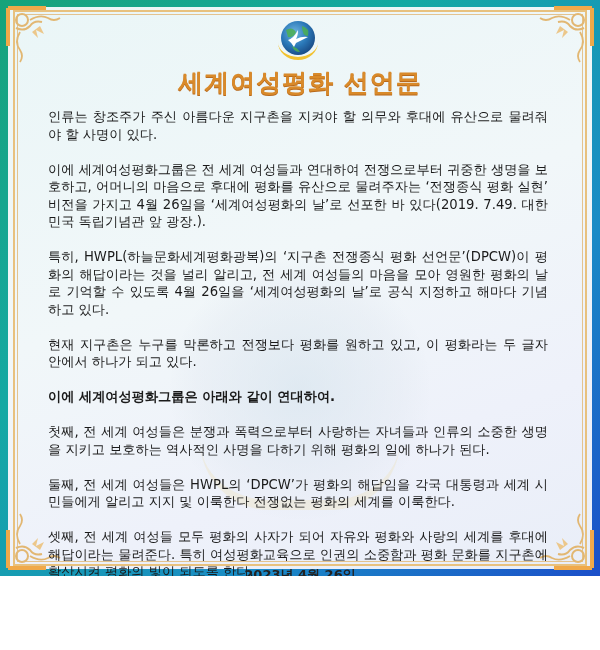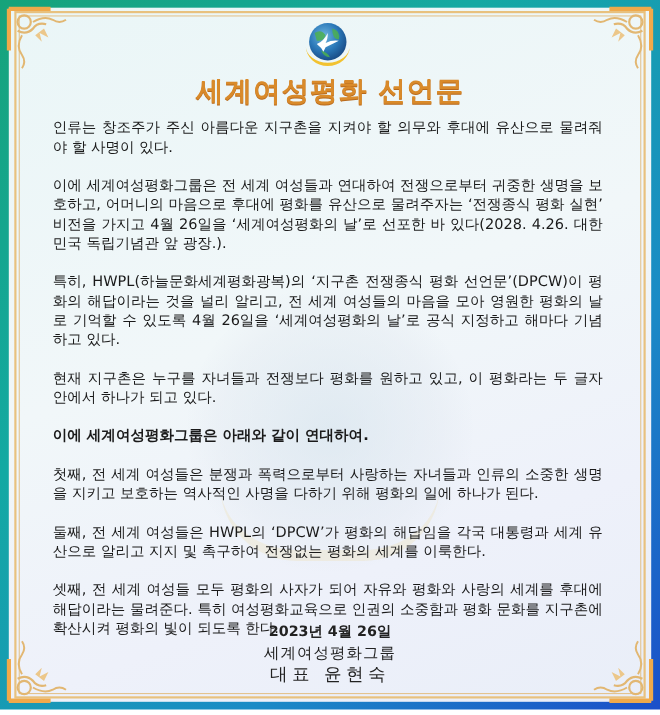--- a/index.html
+++ b/index.html
@@ -1,21 +1,21 @@
 <!DOCTYPE html>
 <html><head>
 <meta charset="utf-8">
 <style>
   html, body { margin: 0; padding: 0; }
   body {
     width: 600px; height: 650px; overflow: hidden;
     font-family: "DejaVu Sans", "Liberation Sans", sans-serif;
   }
   .frame {
-    position: relative; width: 600px; height: 645px;
+    position: relative; width: 600px; height: 576px;
     background: linear-gradient(135deg, #16a37a 0%, #14a9a3 35%, #1a8bc6 70%, #1b4fc9 100%);
     overflow: hidden;
   }
   .paper {
     position: absolute; left: 8px; top: 7px; right: 8px; bottom: 7px;
     background: linear-gradient(160deg, #eaf6f7 0%, #f1f7f9 45%, #eef1fa 75%, #e9eef8 100%);
   }
   .gold-line-outer {
     position: absolute; left: 13px; top: 10px; right: 13px; bottom: 10px;
     border: 2px solid #e8c17e; pointer-events: none;
@@ -121,26 +121,26 @@
     <path d="M6 24 a20 18 0 0 0 40 0 a20 15 0 0 1 -40 0 z" fill="#f2c230"></path>
     <circle cx="26" cy="20" r="17" fill="url(#g)"></circle>
     <path d="M14 12 q6 -4 10 2 q-2 6 -8 5 z M30 8 q8 2 6 10 q-6 0 -6 -10 z M20 28 q6 2 8 6 q-6 0 -8 -6 z" fill="#4caf50" opacity="0.85"></path>
     <path d="M16 22 q6 -2 10 -10 q0 6 -2 9 q6 -3 12 -2 q-6 3 -12 6 l-2 4 q-2 -4 -6 -7 z" fill="#ffffff"></path>
   </svg>
 
   <div class="title">세계여성평화 선언문</div>
 
   <div class="body">
     <p>인류는 창조주가 주신 아름다운 지구촌을 지켜야 할 의무와 후대에 유산으로 물려줘야 할 사명이 있다.</p>
-    <p>이에 세계여성평화그룹은 전 세계 여성들과 연대하여 전쟁으로부터 귀중한 생명을 보호하고, 어머니의 마음으로 후대에 평화를 유산으로 물려주자는 ‘전쟁종식 평화 실현’ 비전을 가지고 4월 26일을 ‘세계여성평화의 날’로 선포한 바 있다(2028. 4.26. 대한민국 독립기념관 앞 광장.).</p>
+    <p>이에 세계여성평화그룹은 전 세계 여성들과 연대하여 전쟁으로부터 귀중한 생명을 보호하고, 어머니의 마음으로 후대에 평화를 유산으로 물려주자는 ‘전쟁종식 평화 실현’ 비전을 가지고 4월 26일을 ‘세계여성평화의 날’로 선포한 바 있다(2019. 7.49. 대한민국 독립기념관 앞 광장.).</p>
     <p>특히, HWPL(하늘문화세계평화광복)의 ‘지구촌 전쟁종식 평화 선언문’(DPCW)이 평화의 해답이라는 것을 널리 알리고, 전 세계 여성들의 마음을 모아 영원한 평화의 날로 기억할 수 있도록 4월 26일을 ‘세계여성평화의 날’로 공식 지정하고 해마다 기념하고 있다.</p>
-    <p>현재 지구촌은 누구를 자녀들과 전쟁보다 평화를 원하고 있고, 이 평화라는 두 글자 안에서 하나가 되고 있다.</p>
+    <p>현재 지구촌은 누구를 막론하고 전쟁보다 평화를 원하고 있고, 이 평화라는 두 글자 안에서 하나가 되고 있다.</p>
     <p class="strong">이에 세계여성평화그룹은 아래와 같이 연대하여.</p>
     <p>첫째, 전 세계 여성들은 분쟁과 폭력으로부터 사랑하는 자녀들과 인류의 소중한 생명을 지키고 보호하는 역사적인 사명을 다하기 위해 평화의 일에 하나가 된다.</p>
-    <p>둘째, 전 세계 여성들은 HWPL의 ‘DPCW’가 평화의 해답임을 각국 대통령과 세계 유산으로 알리고 지지 및 촉구하여 전쟁없는 평화의 세계를 이룩한다.</p>
+    <p>둘째, 전 세계 여성들은 HWPL의 ‘DPCW’가 평화의 해답임을 각국 대통령과 세계 시민들에게 알리고 지지 및 이룩한다 전쟁없는 평화의 세계를 이룩한다.</p>
     <p>셋째, 전 세계 여성들 모두 평화의 사자가 되어 자유와 평화와 사랑의 세계를 후대에 해답이라는 물려준다. 특히 여성평화교육으로 인권의 소중함과 평화 문화를 지구촌에 확산시켜 평화의 빛이 되도록 한다.</p>
   </div>
 
   <div class="signature">
     <div class="sig-date">2023년 4월 26일</div>
     <div class="sig-org">세계여성평화그룹</div>
     <div class="sig-rep">대표 윤현숙</div>
   </div>
 </div>
 

